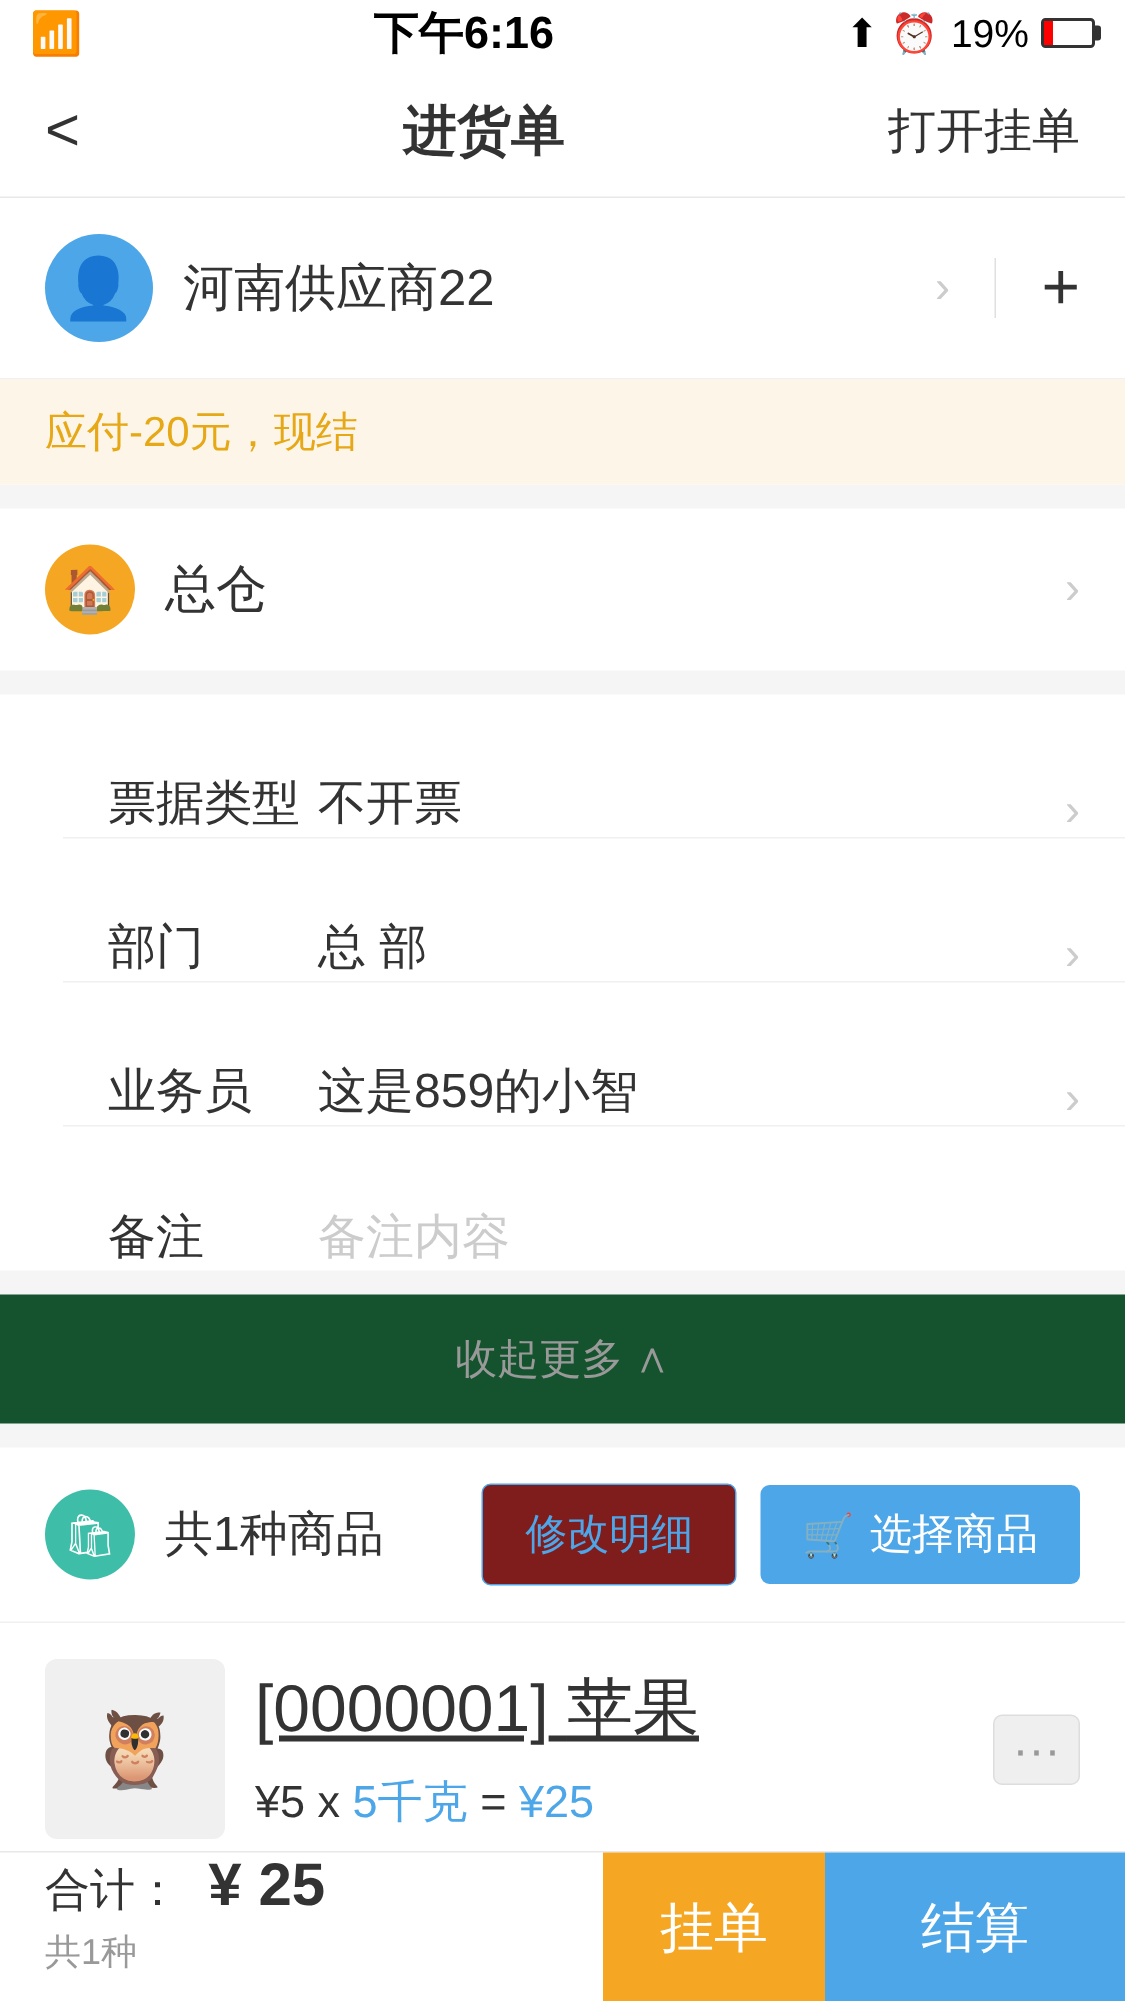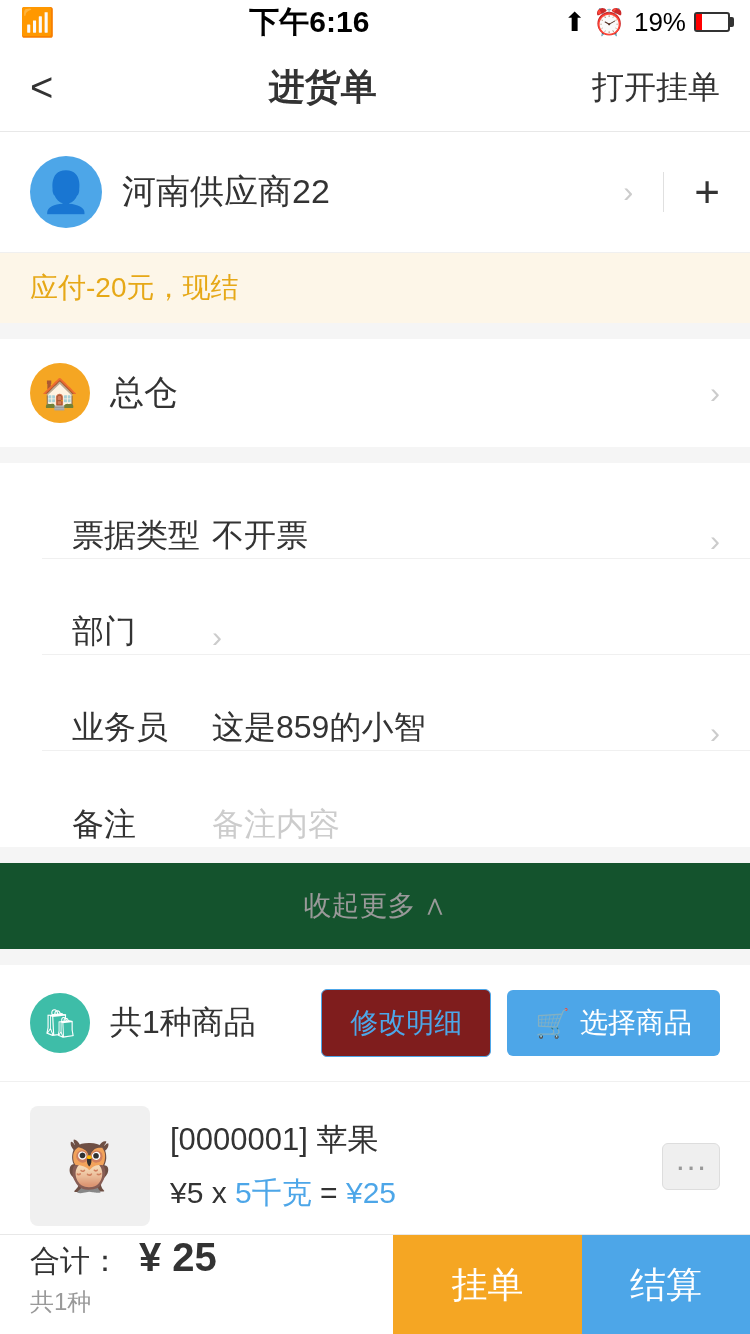--- a/index.html
+++ b/index.html
@@ -242,23 +242,24 @@
       flex-shrink: 0;
     }
     .product-thumb-owl {
       font-size: 50px;
       color: #ccc;
     }
     .product-details {
       flex: 1;
     }
     .product-name {
-      font-size: 31px;
+      font-size: 44px;
       color: #333;
       margin-bottom: 12px;
+      text-decoration: underline;
     }
     .product-price {
       font-size: 30px;
       color: #333;
     }
     .product-price .blue {
       color: #4da6e8;
     }
     .product-more {
       font-size: 32px;
@@ -294,32 +295,32 @@
       font-weight: 600;
       color: #333;
       margin-left: 10px;
     }
     .total-sub {
       font-size: 24px;
       color: #999;
       margin-top: 4px;
     }
     .btn-hang {
-      width: 189px;
+      width: 148px;
       height: 100px;
       background: #f5a623;
       color: #fff;
       font-size: 36px;
       border: none;
       display: flex;
       align-items: center;
       justify-content: center;
     }
     .btn-checkout {
-      width: 168px;
+      width: 200px;
       height: 100px;
       background: #4da6e8;
       color: #fff;
       font-size: 36px;
       border: none;
       display: flex;
       align-items: center;
       justify-content: center;
     }
 
@@ -383,20 +384,21 @@
   </div>
 
   <div class="form-section">
     <div class="form-row">
       <span class="form-label">票据类型</span>
       <span class="form-value">不开票</span>
       <span class="chevron">›</span>
     </div>
     <div class="form-row">
       <span class="form-label">部门</span>
+      <span class="form-value">总 部</span>
       <span class="chevron">›</span>
     </div>
     <div class="form-row">
       <span class="form-label">业务员</span>
       <span class="form-value">这是859的小智</span>
       <span class="chevron">›</span>
     </div>
     <div class="form-row">
       <span class="form-label">备注</span>
       <span class="form-value placeholder">备注内容</span>

